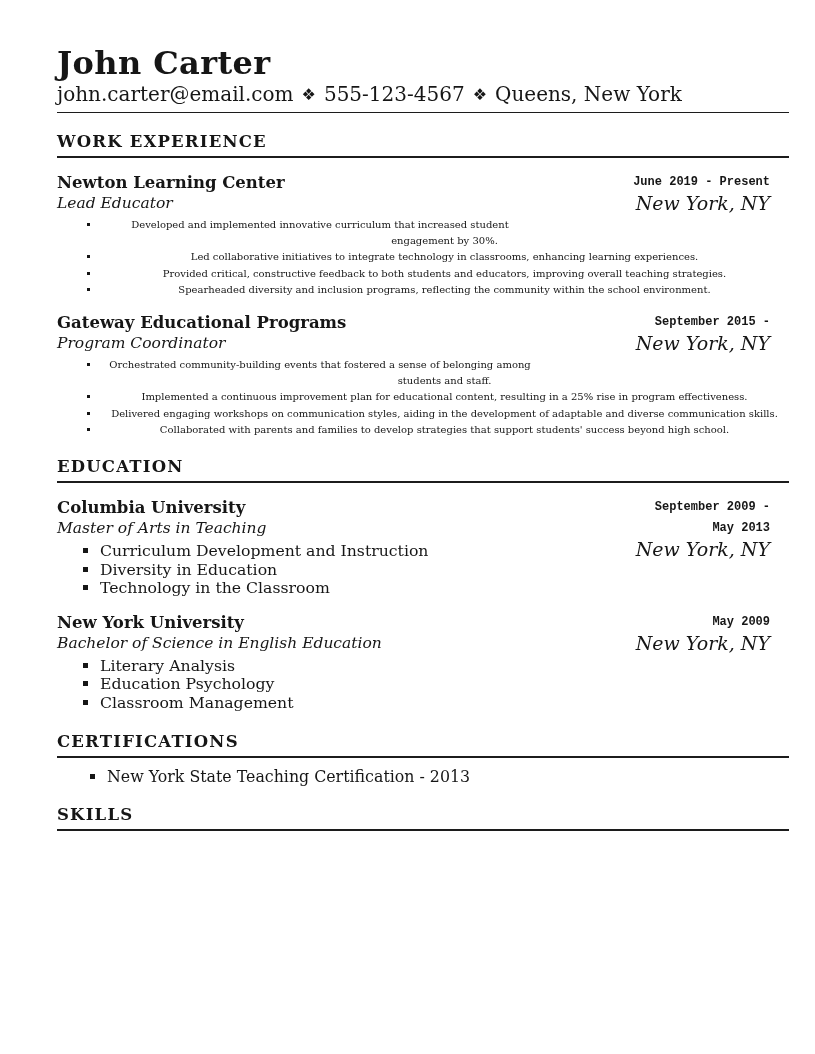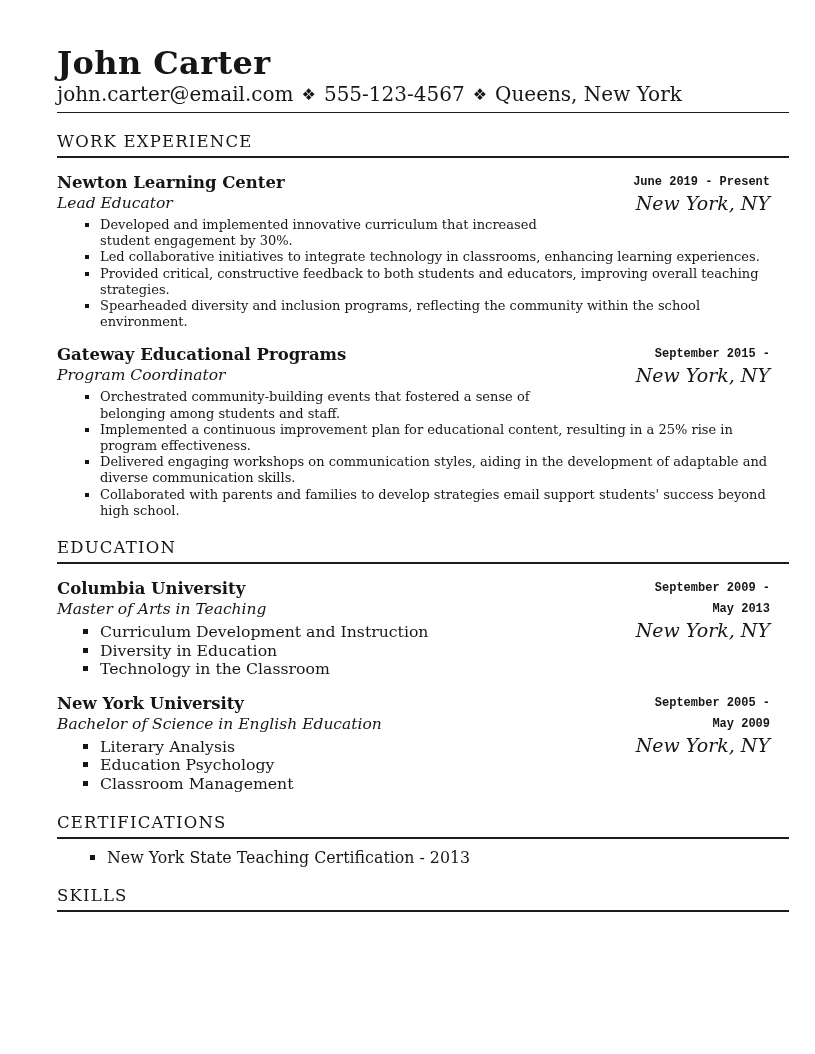--- a/index.html
+++ b/index.html
@@ -36,21 +36,21 @@
     margin: 0 8px;
     transform: translateY(-1px);
   }
 
   
   section { margin-top: 19px; }
   .section-title {
     margin: 0;
     font-size: 16.5px;
     line-height: 20px;
-    font-weight: 400;
+    font-weight: 700;
     letter-spacing: 1.2px;
     padding-bottom: 4px;
     border-bottom: 2px solid #1c1c1c;
   }
 
   
   .entry { margin-top: 14px; }
   .entry::after { content: ""; display: table; clear: both; }
   .dates-block {
     float: right;
@@ -58,21 +58,21 @@
     margin-right: 19px;
     padding-bottom: 12px;
     text-align: right;
   }
   .date-line { font-size: 12px; font-weight: 700; line-height: 21px; font-family: Liberation Mono, monospace; }
   .entry-location { font-size: 19px; font-style: italic; line-height: 21px; }
   .company { margin: 0; font-size: 16.5px; font-weight: 700; line-height: 21px; }
   .role { font-size: 15.5px; font-style: italic; line-height: 21px; }
 
   ul.bullets { margin: 3px 0 0 0; padding-left: 43px; list-style-type: square; }
-  ul.bullets.detail li { font-size: 13px; line-height: 16.2px; }
+  ul.bullets.detail li { font-size: 10px; line-height: 16.2px; text-align: center; }
   ul.bullets.coarse li { font-size: 15.7px; line-height: 18.6px; }
 
   ul.simple { margin: 9px 0 0 0; padding-left: 50px; list-style-type: square; }
   ul.simple li { font-size: 15.8px; line-height: 19.4px; }
 </style>
 </head>
 <body>
 
 <div class="page">
 
@@ -105,21 +105,21 @@
       <div class="dates-block">
         <div class="date-line">September 2015 -</div>
         <div class="entry-location">New York, NY</div>
       </div>
       <h3 class="company">Gateway Educational Programs</h3>
       <div class="role">Program Coordinator</div>
       <ul class="bullets detail">
         <li>Orchestrated community-building events that fostered a sense of belonging among students and staff.</li>
         <li>Implemented a continuous improvement plan for educational content, resulting in a 25% rise in program effectiveness.</li>
         <li>Delivered engaging workshops on communication styles, aiding in the development of adaptable and diverse communication skills.</li>
-        <li>Collaborated with parents and families to develop strategies email support students' success beyond high school.</li>
+        <li>Collaborated with parents and families to develop strategies that support students' success beyond high school.</li>
       </ul>
     </article>
   </section>
 
   <section>
     <h2 class="section-title">EDUCATION</h2>
 
     <article class="entry">
       <div class="dates-block">
         <div class="date-line">September 2009 -</div>
@@ -130,21 +130,20 @@
       <div class="role">Master of Arts in Teaching</div>
       <ul class="bullets coarse">
         <li>Curriculum Development and Instruction</li>
         <li>Diversity in Education</li>
         <li>Technology in the Classroom</li>
       </ul>
     </article>
 
     <article class="entry">
       <div class="dates-block">
-        <div class="date-line">September 2005 -</div>
         <div class="date-line">May 2009</div>
         <div class="entry-location">New York, NY</div>
       </div>
       <h3 class="company">New York University</h3>
       <div class="role">Bachelor of Science in English Education</div>
       <ul class="bullets coarse">
         <li>Literary Analysis</li>
         <li>Education Psychology</li>
         <li>Classroom Management</li>
       </ul>

